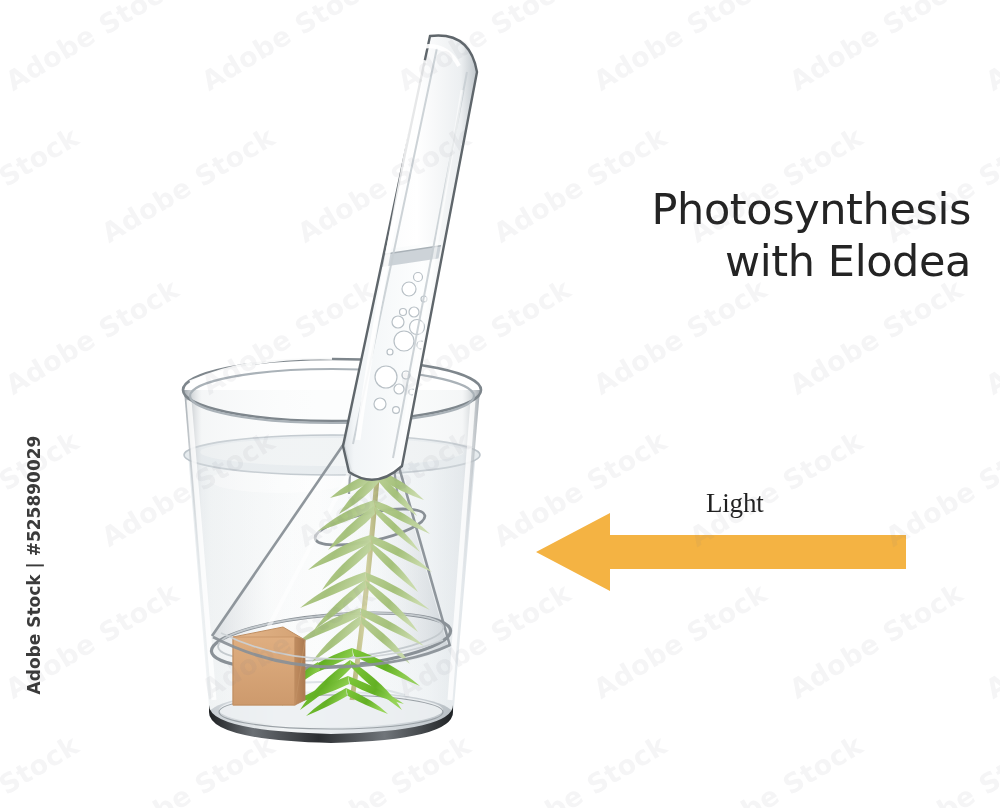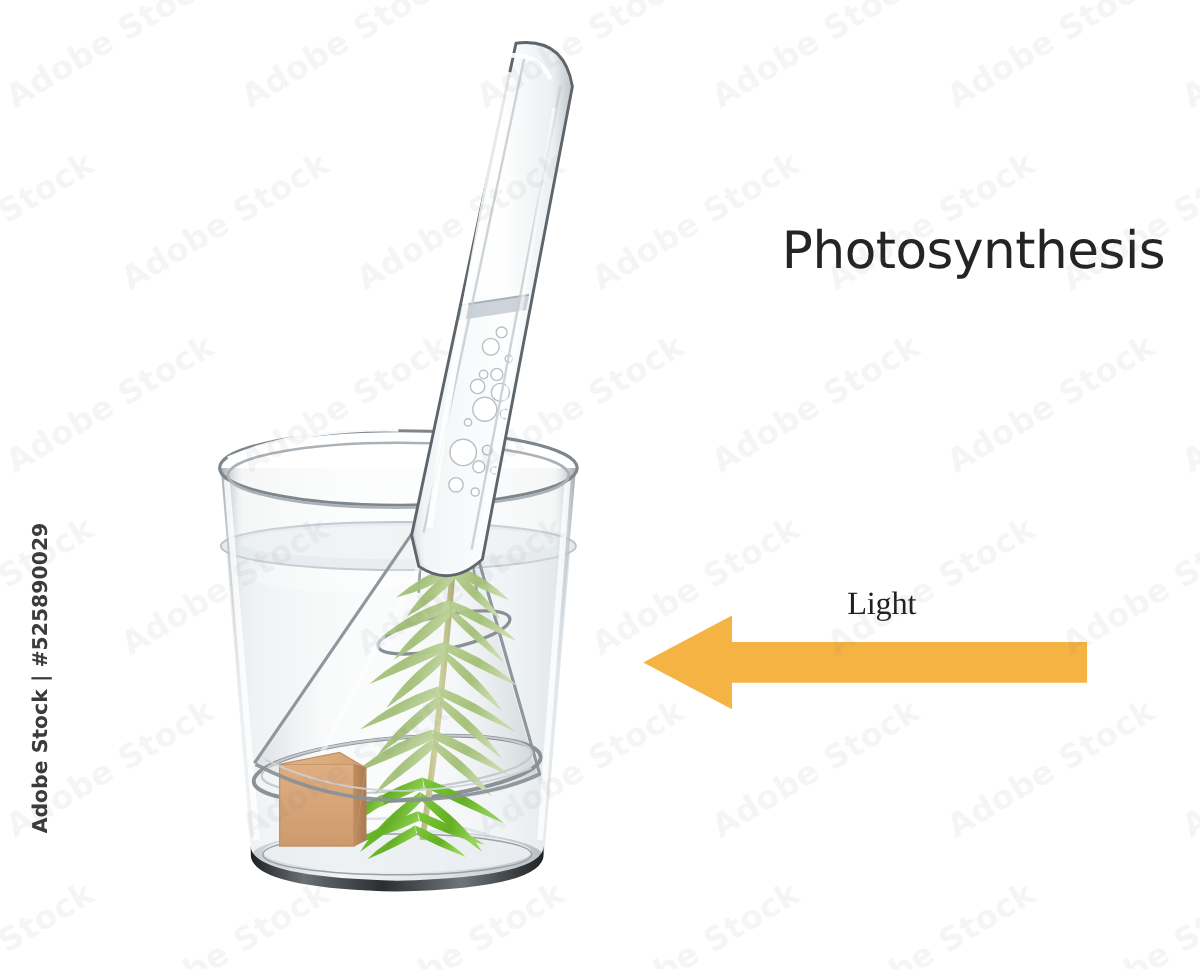--- a/index.html
+++ b/index.html
@@ -371,20 +371,21 @@
 
         <path d="M462,90 Q440,230 400,450" stroke="#ffffff" stroke-width="3" fill="none" opacity="0.55"></path>
 
         <path d="M415,48 Q446,40 459,66" stroke="#ffffff" stroke-width="4" fill="none" opacity="0.9"></path>
       </g>
     </svg>
   </div>
 
   <div id="title-block" style="color: rgb(36, 36, 36); text-align: right;">
     <span class="title-line">Photosynthesis</span>
+    <span class="title-line">with Elodea</span>
   </div>
 
   <div id="light-label" style="color: rgb(31, 31, 31);">Light</div>
   <div id="light-arrow">
     <svg width="370" height="78" viewBox="0 0 370 78" xmlns="http://www.w3.org/2000/svg">
       <path id="arrow-path" d="M0,39 L74,0 L74,22 L370,22 L370,56 L74,56 L74,78 Z" fill="#f4b343"></path>
     </svg>
   </div>
 
   <div id="watermark-layer">

